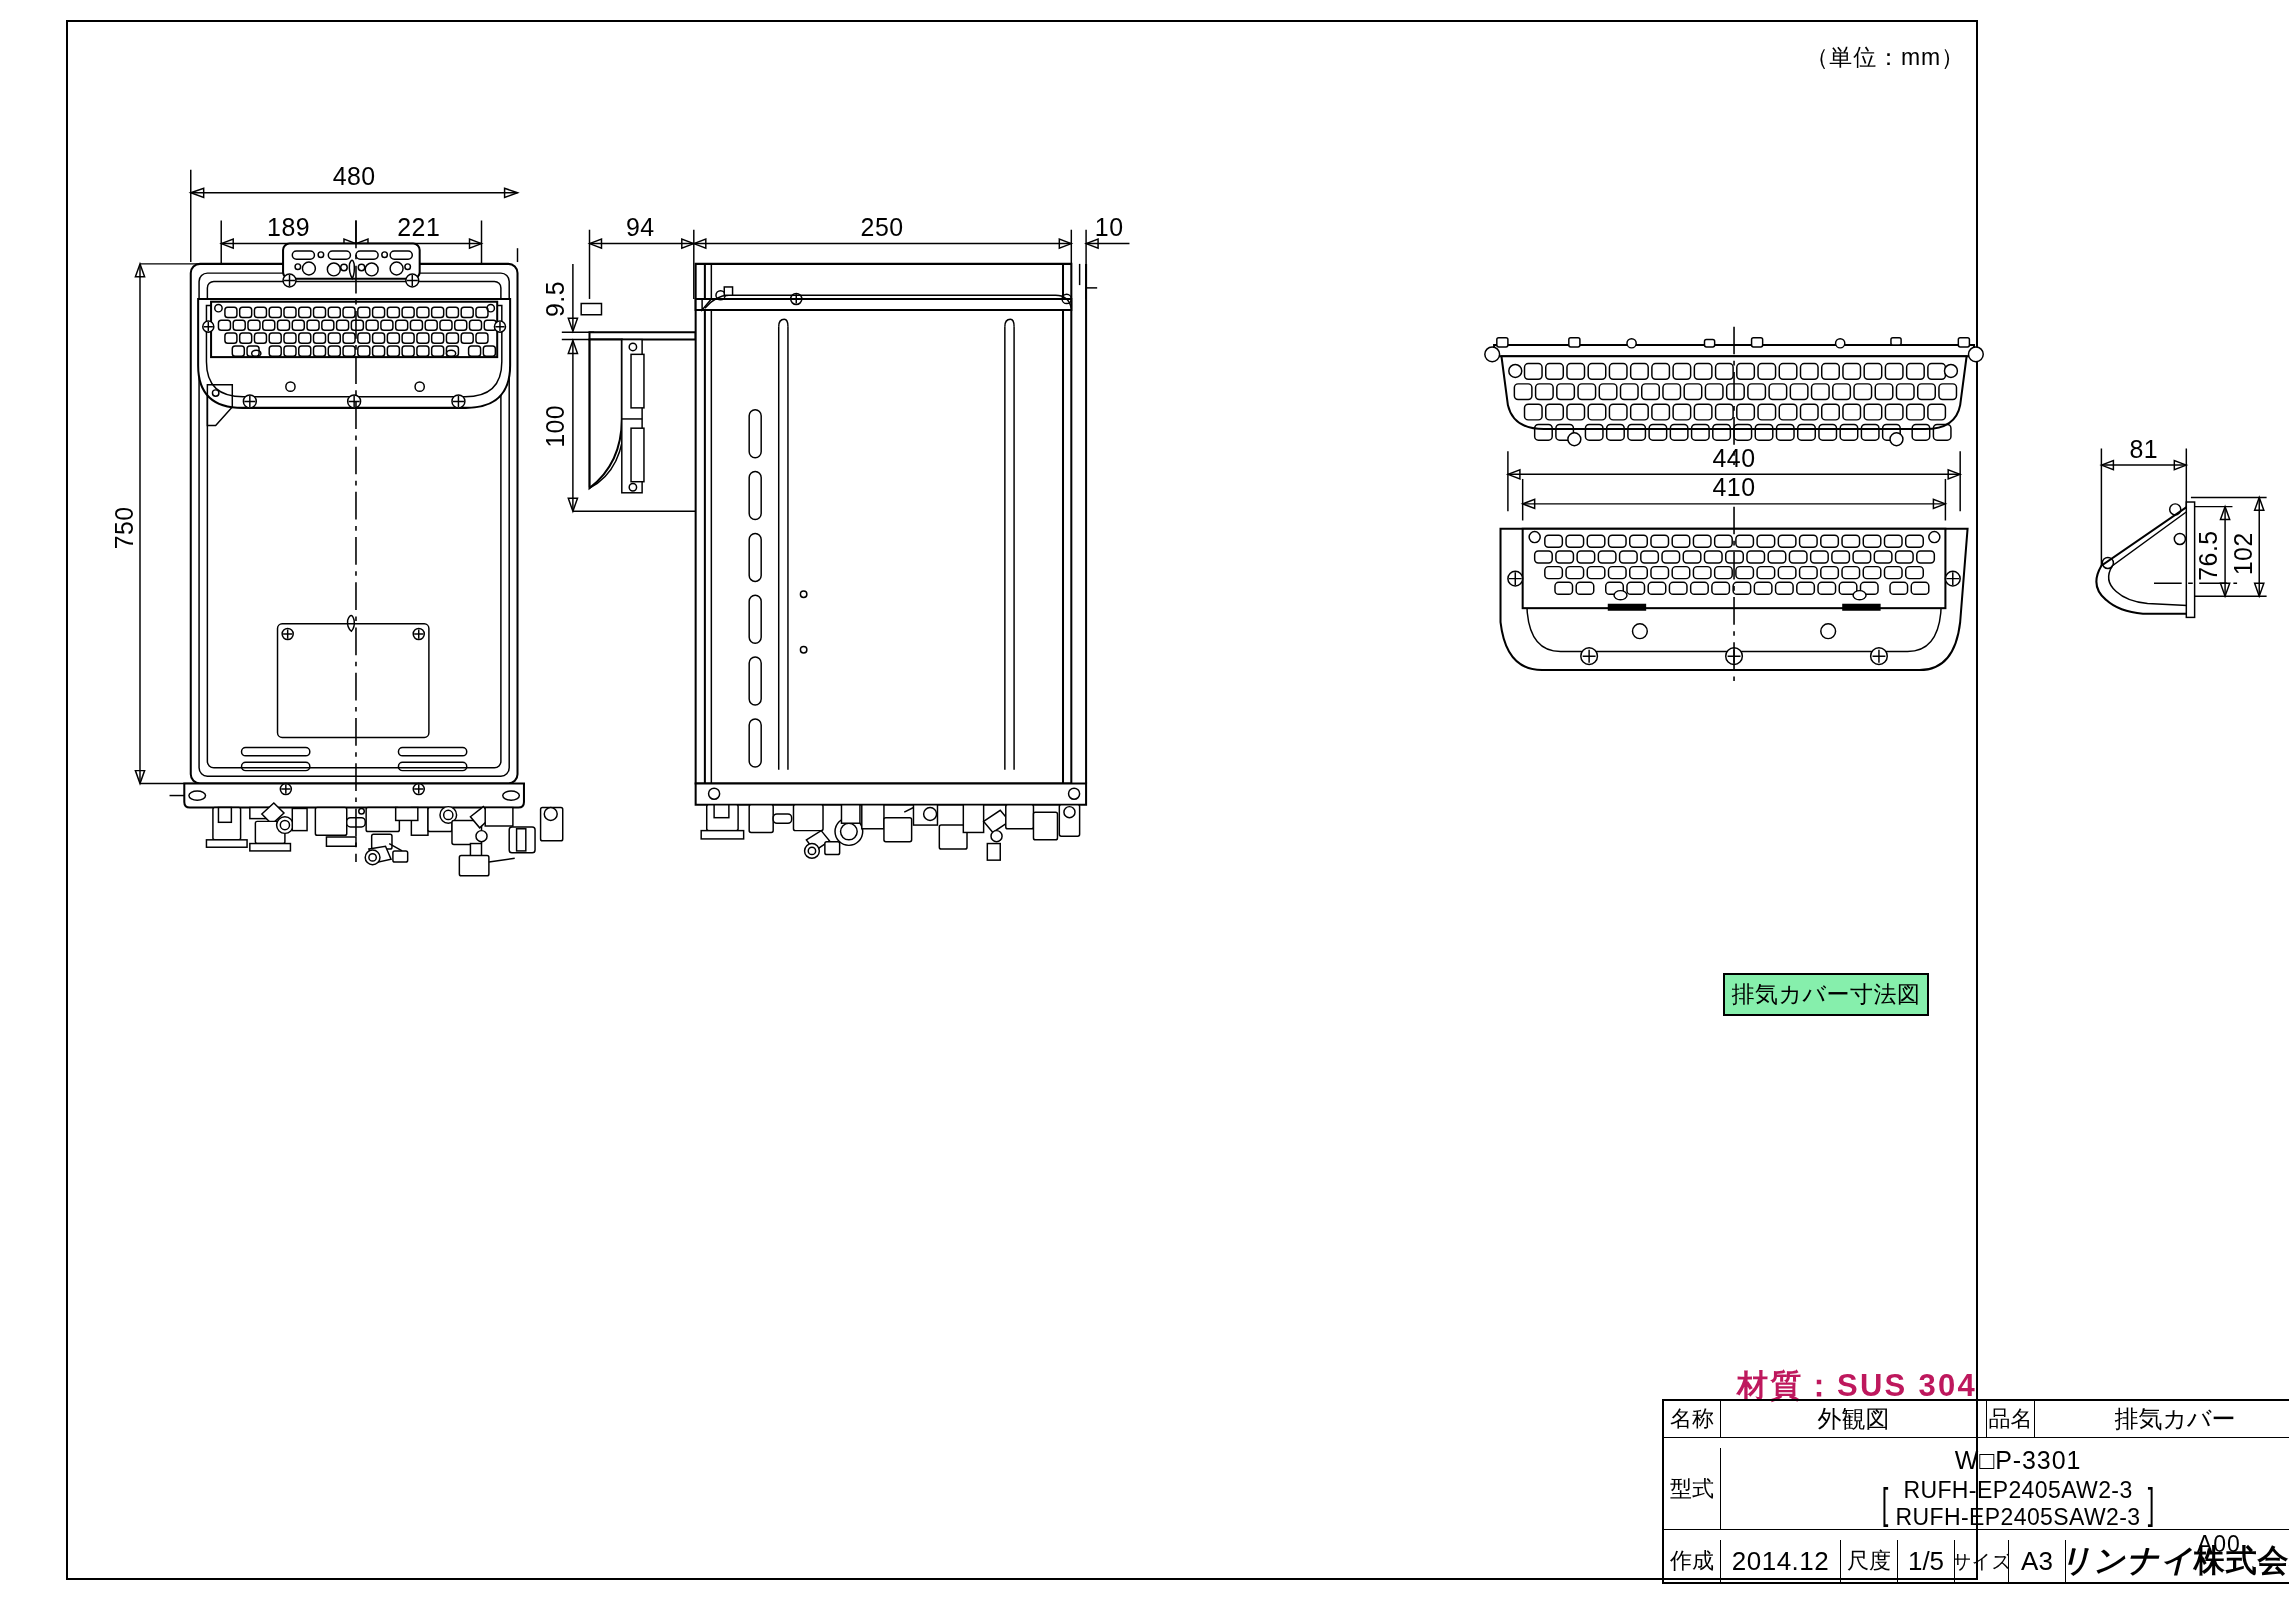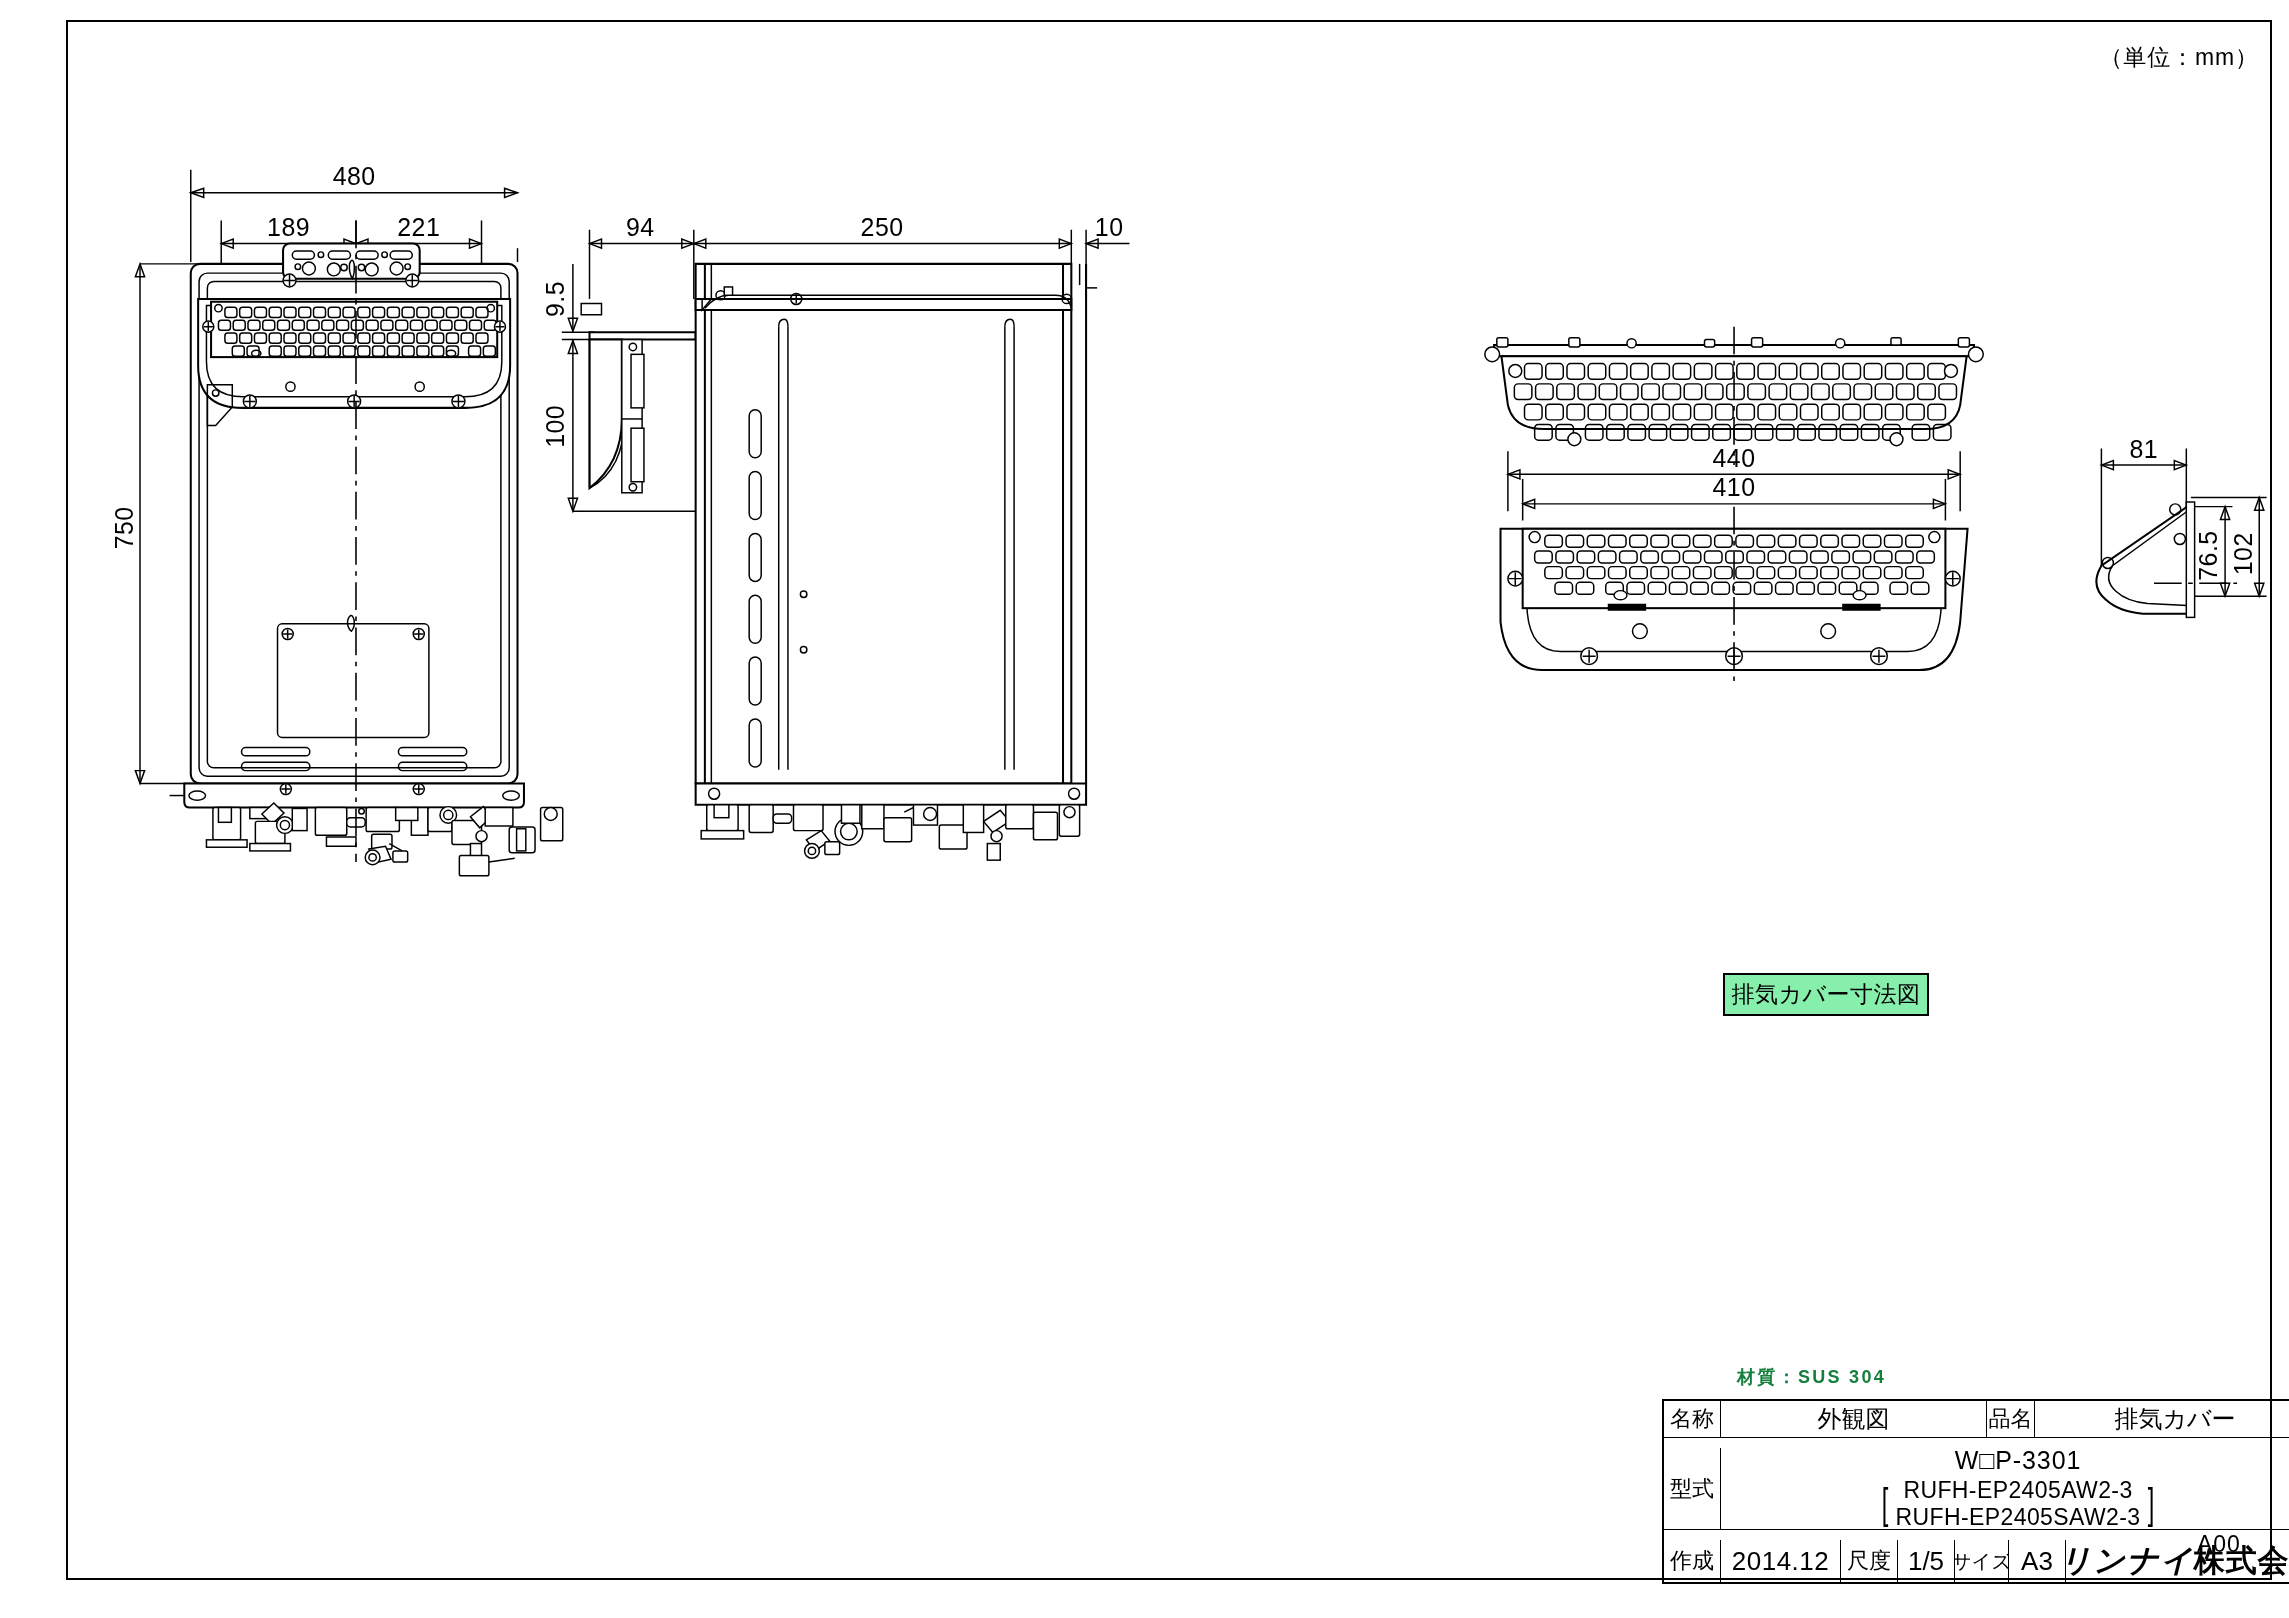--- a/index.html
+++ b/index.html
@@ -14,40 +14,40 @@
     position: relative;
     width: 2290px;
     height: 1619px;
     background: #ffffff;
     overflow: hidden;
   }
   
   #frame {
     position: absolute;
     left: 66px; top: 20px;
-    width: 2206px; height: 1560px;
+    width: 1912px; height: 1560px;
     border: 2.8px solid #000;
     background: #fff;
   }
   
   #unit-note {
     position: absolute;
     right: 11px; top: 20px;
     font-size: 23px;
     letter-spacing: 0.9px;
     color: #000;
     white-space: nowrap;
   }
   
   #material-note {
     position: absolute;
     left: 1669px; top: 1343px;
-    font-size: 18px;
+    font-size: 31px;
     letter-spacing: 2.3px;
-    color: #15803d;
+    color: #be185d;
     white-space: nowrap;
     font-weight: 600;
   }
   
   #title-block {
     position: absolute;
     left: 1594px; top: 1377px;
     width: 655px; height: 185px;
     border: 2.8px solid #000;
     display: flex;

